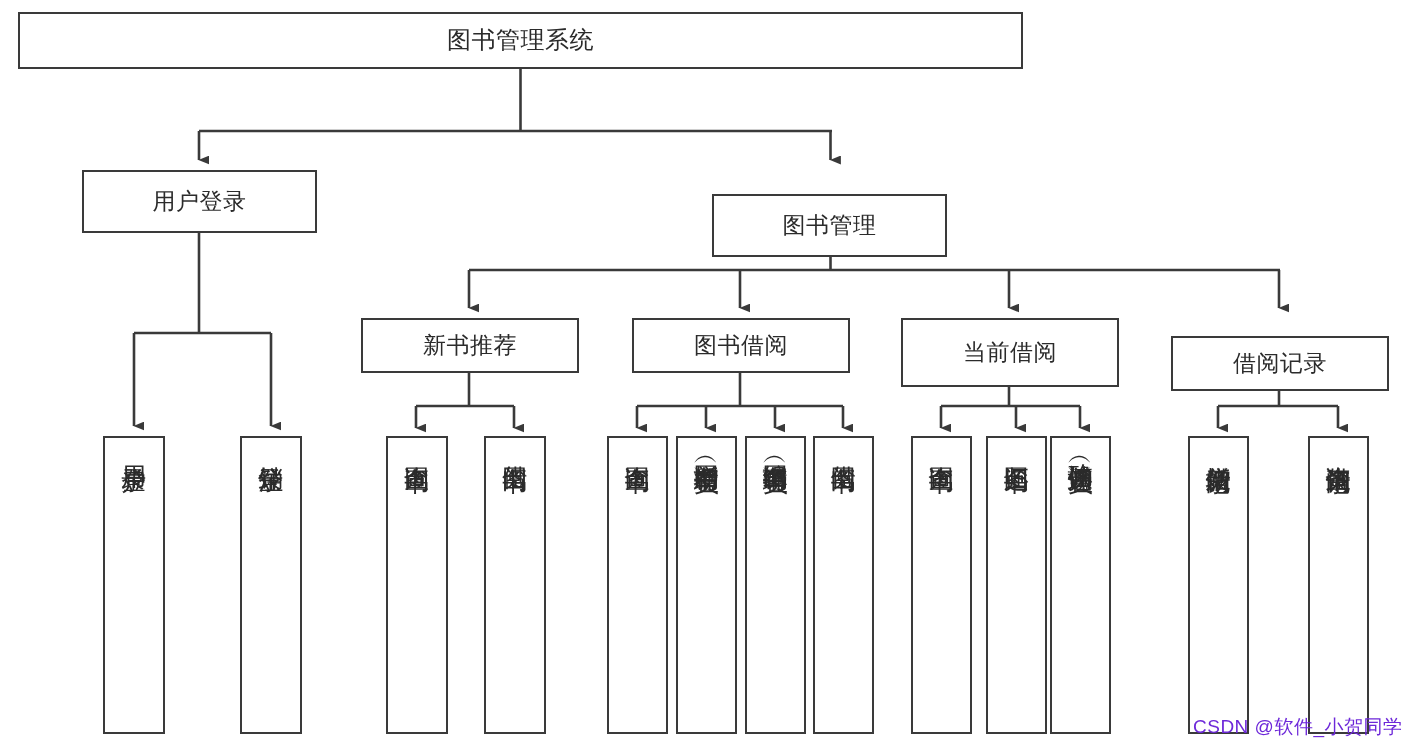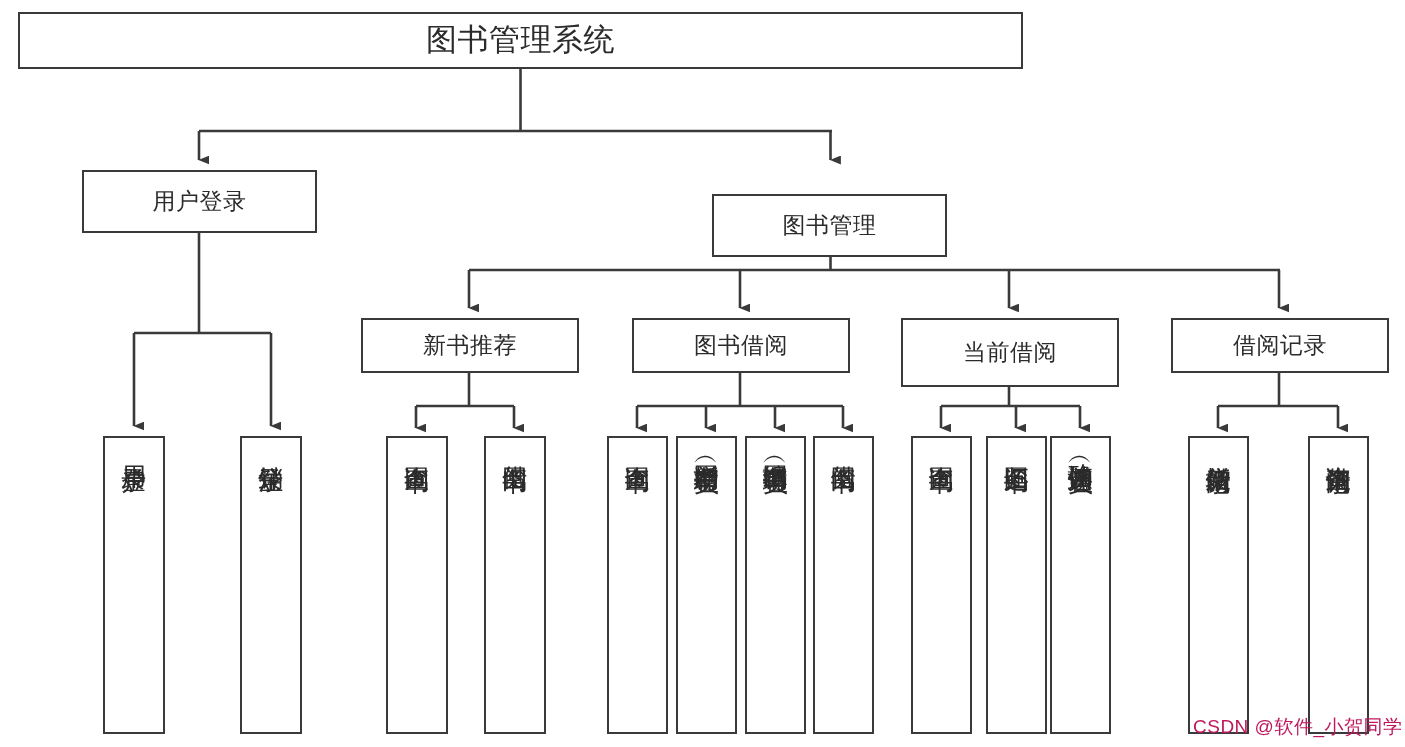--- a/index.html
+++ b/index.html
@@ -42,21 +42,21 @@
     line-height: 1.18;
     color: #2b2b2b;
     white-space: nowrap;
   }
   
   .node.horiz .node-label {
     font-size: 23px;
     letter-spacing: 0.5px;
   }
   .node.root .node-label {
-    font-size: 31px;
+    font-size: 24px;
   }
   
   .node.vert {
     align-items: flex-start;
     justify-content: center;
     padding-top: 8px;
   }
   .node.vert .node-label {
     writing-mode: vertical-rl;
     text-orientation: upright;
@@ -64,21 +64,21 @@
     line-height: 1.05;
     letter-spacing: 1px;
     white-space: nowrap;
   }
   .node.vert.tall-text {
     padding-top: 6px;
   }
   .watermark {
     position: absolute;
     font-size: 19px;
-    color: #be185d;
+    color: #6d28d9;
     white-space: nowrap;
     letter-spacing: 0.5px;
     user-select: none;
   }
 </style>
 </head>
 <body>
 
 <div id="diagram-root">
 
@@ -154,21 +154,21 @@
   </div>
 
   <div class="node horiz" style="left:361px; top:318px; width:218px; height:55px;">
     <span class="node-label">新书推荐</span>
   </div>
 
   <div class="node horiz" style="left:901px; top:318px; width:218px; height:69px;">
     <span class="node-label">当前借阅</span>
   </div>
 
-  <div class="node horiz" style="left:1171px; top:318px; width:218px; height:55px;justify-content:center;">
+  <div class="node horiz" style="left:1171px; top:336px; width:218px; height:55px;justify-content:center;">
     <span class="node-label">借阅记录</span>
   </div>
 
   <div class="node vert" style="left:103px; top:436px; width:62px; height:298px;">
     <span class="node-label">用户登录</span>
   </div>
 
   <div class="node vert" style="left:240px; top:436px; width:62px; height:298px;">
     <span class="node-label">注销登录</span>
   </div>

